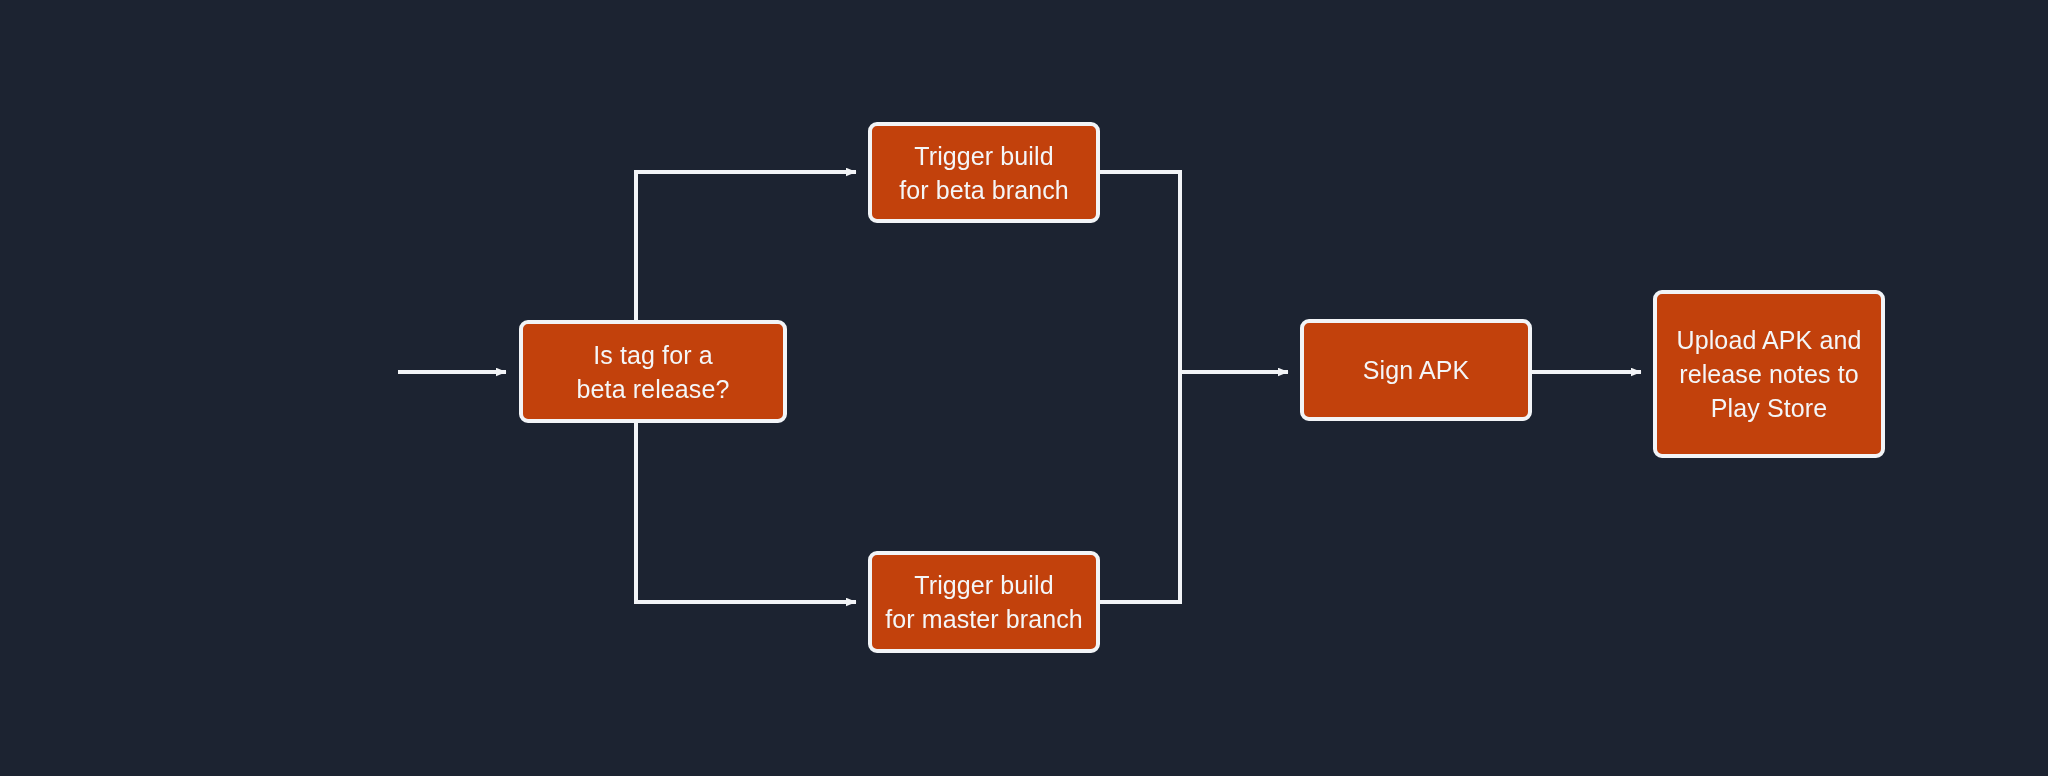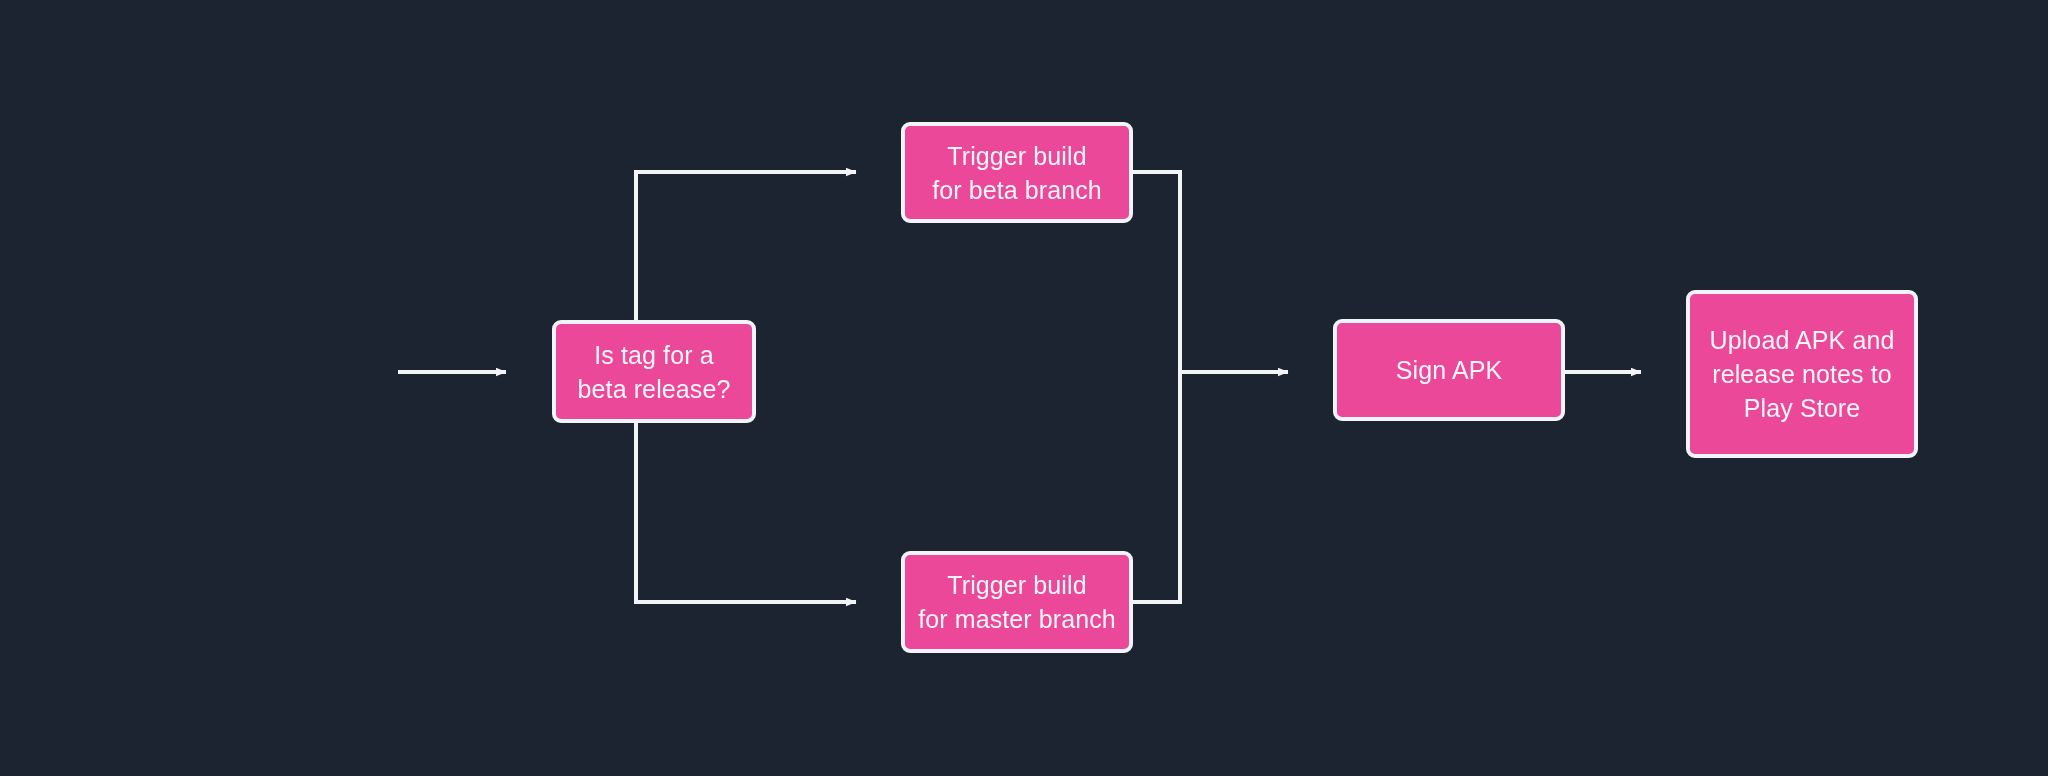--- a/index.html
+++ b/index.html
@@ -22,32 +22,31 @@
     top: 0;
     width: 2048px;
     height: 776px;
     pointer-events: none;
   }
   .node {
     position: absolute;
     box-sizing: border-box;
     border: 4px solid #f2f4f7;
     border-radius: 9px;
-    background: #ec4899;
+    background: #c2410c;
     display: flex;
     align-items: center;
     justify-content: center;
     text-align: center;
     color: #f4f6f8;
     font-size: 25px;
     line-height: 1.36;
     letter-spacing: 0.1px;
     white-space: pre-line;
     z-index: 2;
-    margin-left: 33px;
   }
   .node-label {
     display: block;
     white-space: pre-line;
     padding: 0 10px;
   }
 </style>
 </head>
 <body>
 
@@ -83,21 +82,21 @@
     <g>
       <path d="M1180,372 L1288,372" fill="none" stroke="#f2f4f7" stroke-width="4" marker-end="url(#arrowhead)"></path>
     </g>
 
     <g>
       <path d="M1532,372 L1641,372" fill="none" stroke="#f2f4f7" stroke-width="4" marker-end="url(#arrowhead)"></path>
     </g>
   </svg>
 
 
-  <div class="node" id="node-is-beta-tag" style="left:519px; top:320px; width:204px; height:103px;">
+  <div class="node" id="node-is-beta-tag" style="left:519px; top:320px; width:268px; height:103px;">
     <span class="node-label">Is tag for a
 beta release?</span>
   </div>
 
   <div class="node" id="node-build-beta" style="left:868px; top:122px; width:232px; height:101px;">
     <span class="node-label">Trigger build
 for beta branch</span>
   </div>
 
   <div class="node" id="node-build-master" style="left:868px; top:551px; width:232px; height:102px;">

